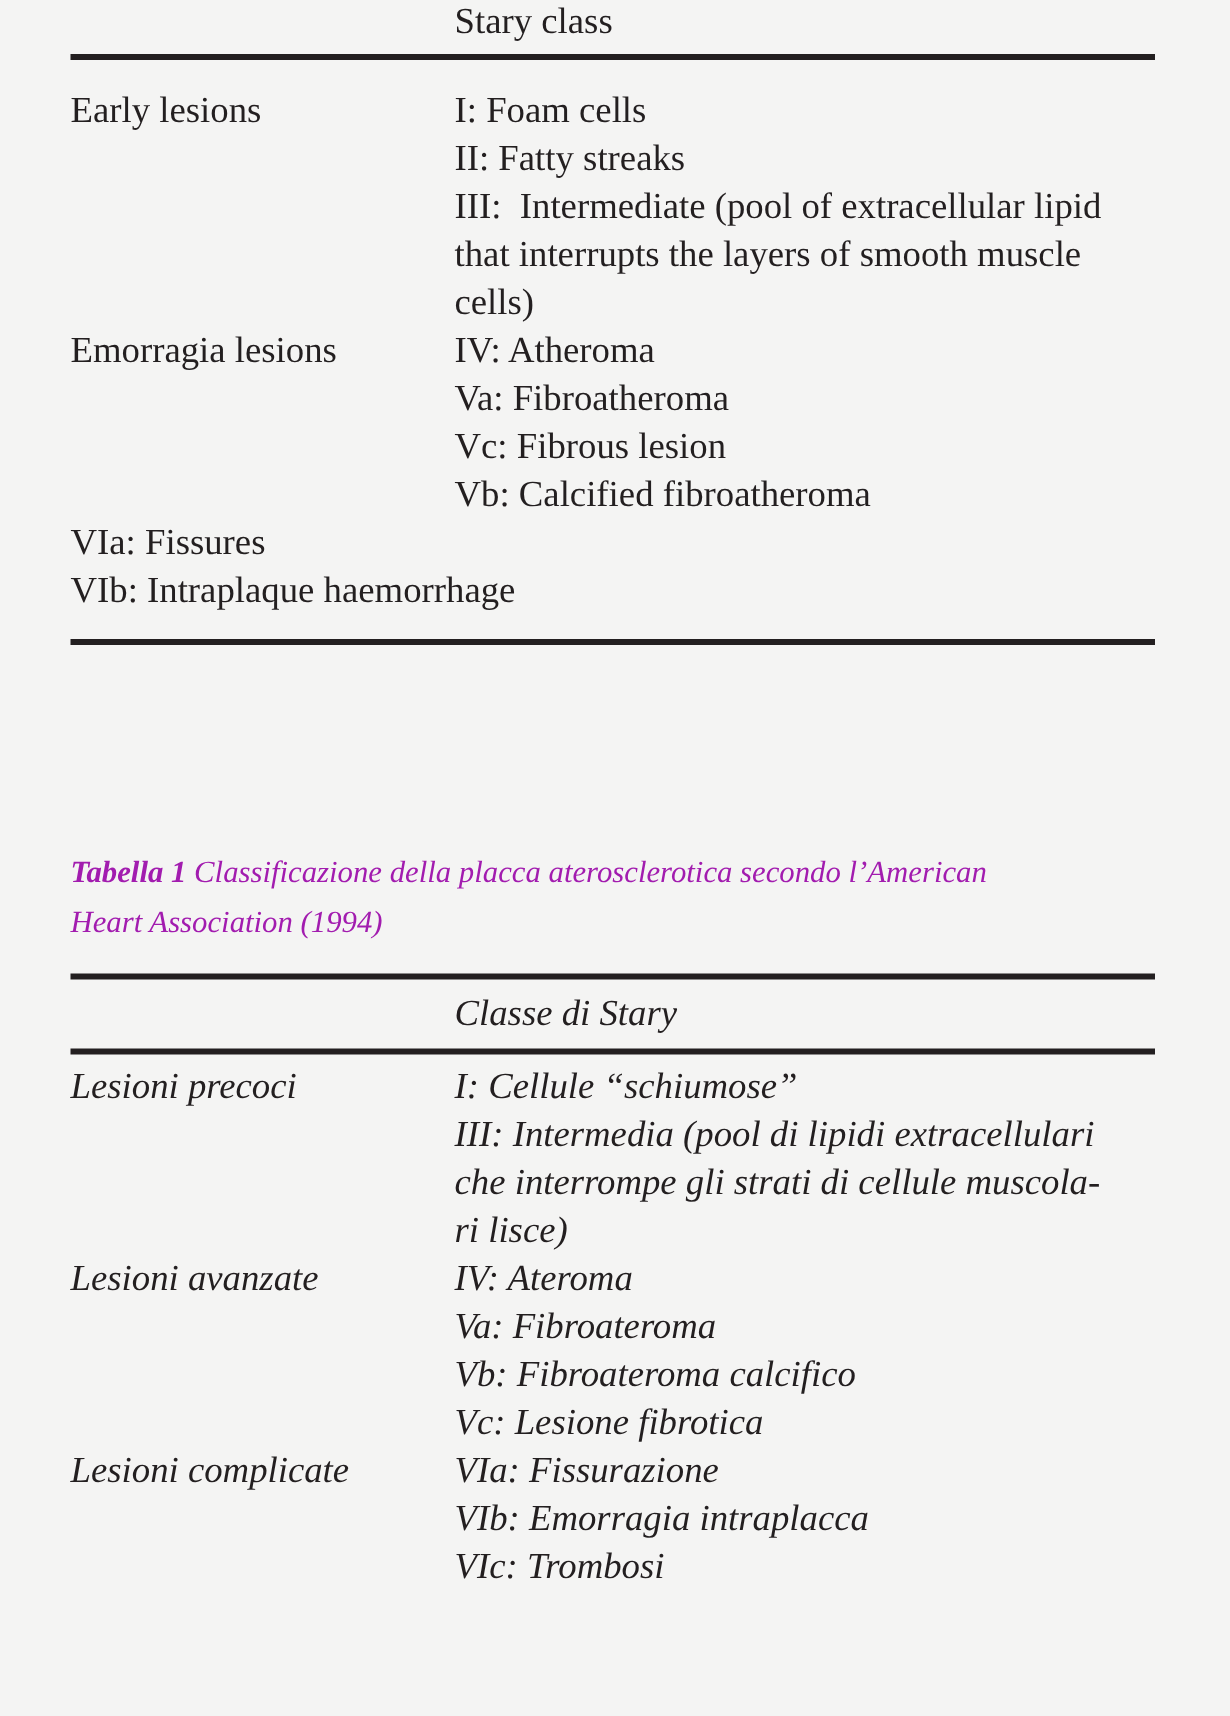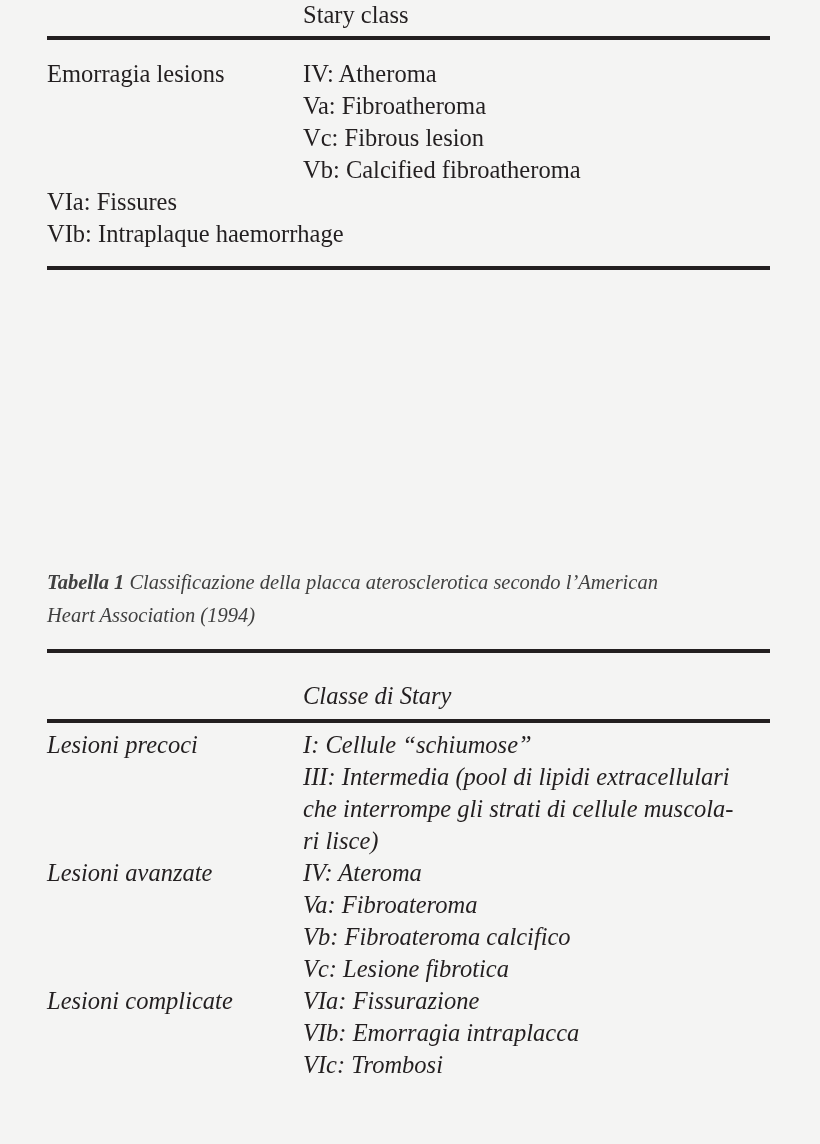--- a/index.html
+++ b/index.html
@@ -102,37 +102,36 @@
 
   
   .caption {
     position: absolute;
     left: 47px;
     top: 566px;
     width: 726px;
     font-size: 20.5px;
     line-height: 33px;
     font-style: italic;
-    color: #404040;
+    color: #a21caf;
   }
 
   .caption-label {
     font-weight: bold;
     font-style: italic;
   }
 
   
   #table-two {
     top: 649px;
   }
 
   #table-two .header-row {
     padding-left: 256px;
     height: 46px;
-    margin-top: 20px;
   }
 
   #table-two .header-cell {
     position: relative;
     top: 8px;
     font-style: italic;
   }
 
   #table-two .table-body {
     padding-top: 6px;
@@ -152,20 +151,23 @@
   <div class="table-block" id="table-one">
 
     <div class="header-row">
       <span class="header-cell">Stary class</span>
     </div>
 
     <div class="rule"></div>
 
     <div class="table-body">
 
+      <div class="body-row">
+        <span class="col1">Early lesions</span><span class="col2"><span class="cell-line">I: Foam cells</span><span class="cell-line">II: Fatty streaks</span><span class="cell-line">III:  Intermediate (pool of extracellular lipid</span><span class="cell-line">that interrupts the layers of smooth muscle</span><span class="cell-line">cells)</span></span>
+      </div>
 
       <div class="body-row">
         <span class="col1">Emorragia lesions</span><span class="col2"><span class="cell-line">IV: Atheroma</span><span class="cell-line">Va: Fibroatheroma</span><span class="cell-line">Vc: Fibrous lesion</span><span class="cell-line">Vb: Calcified fibroatheroma</span></span>
       </div>
 
       <div class="body-row">
         <span class="col2"><span class="cell-line">VIa: Fissures</span><span class="cell-line">VIb: Intraplaque haemorrhage</span></span>
       </div>
 
     </div>

